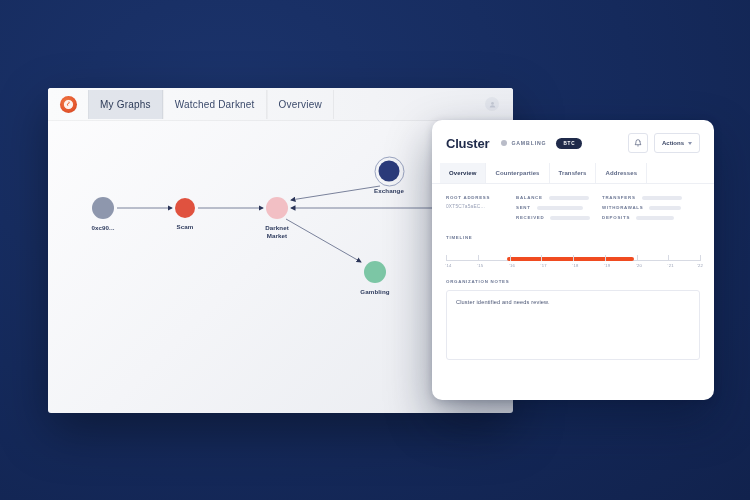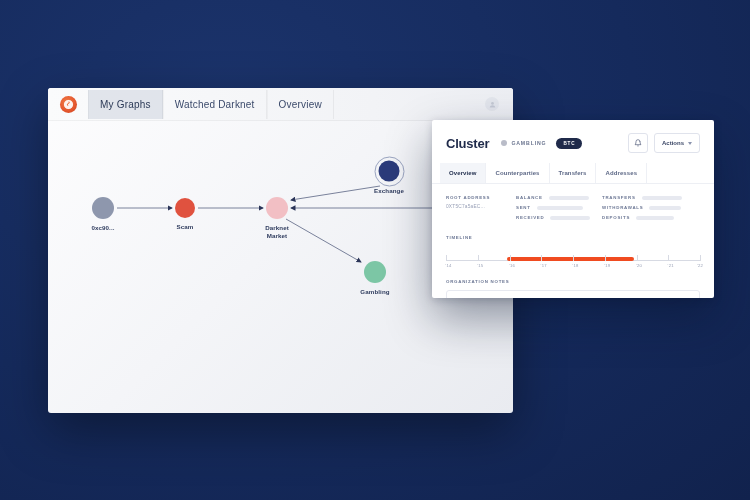--- a/index.html
+++ b/index.html
@@ -57,22 +57,22 @@
     margin-top:5px;font-size:6.2px;color:#2f3c5e;text-align:center;
     white-space:pre-line;line-height:1.25;letter-spacing:.1px;font-weight:600;
   }
   .sel-ring{
     position:absolute;left:50%;top:50%;transform:translate(-50%,-50%);
     border-radius:50%;border:1px solid #9aa4c0;
   }
 
   
   .card{
-    position:absolute;left:432px;top:120px;width:282px;height:178px;
-    background:#fff;border-radius:2px;
+    position:absolute;left:432px;top:120px;width:282px;height:280px;
+    background:#fff;border-radius:10px;
     box-shadow:0 20px 46px rgba(8,18,46,.42), 0 2px 8px rgba(8,18,46,.18);
     overflow:hidden;
   }
   .card-head{display:flex;align-items:center;padding:13px 14px 0 14px;}
   .card-title{font-size:13px;color:#1f2a4a;font-weight:700;letter-spacing:-.2px;}
   .cat{display:flex;align-items:center;margin-left:12px;}
   .cat-dot{width:6px;height:6px;border-radius:50%;background:#b9bcc8;margin-right:4px;}
   .cat-text{font-size:5.2px;color:#6a7characters;}
   .cat-text{font-size:5.2px;color:#6a748f;letter-spacing:.85px;font-weight:700;}
   .chip{

